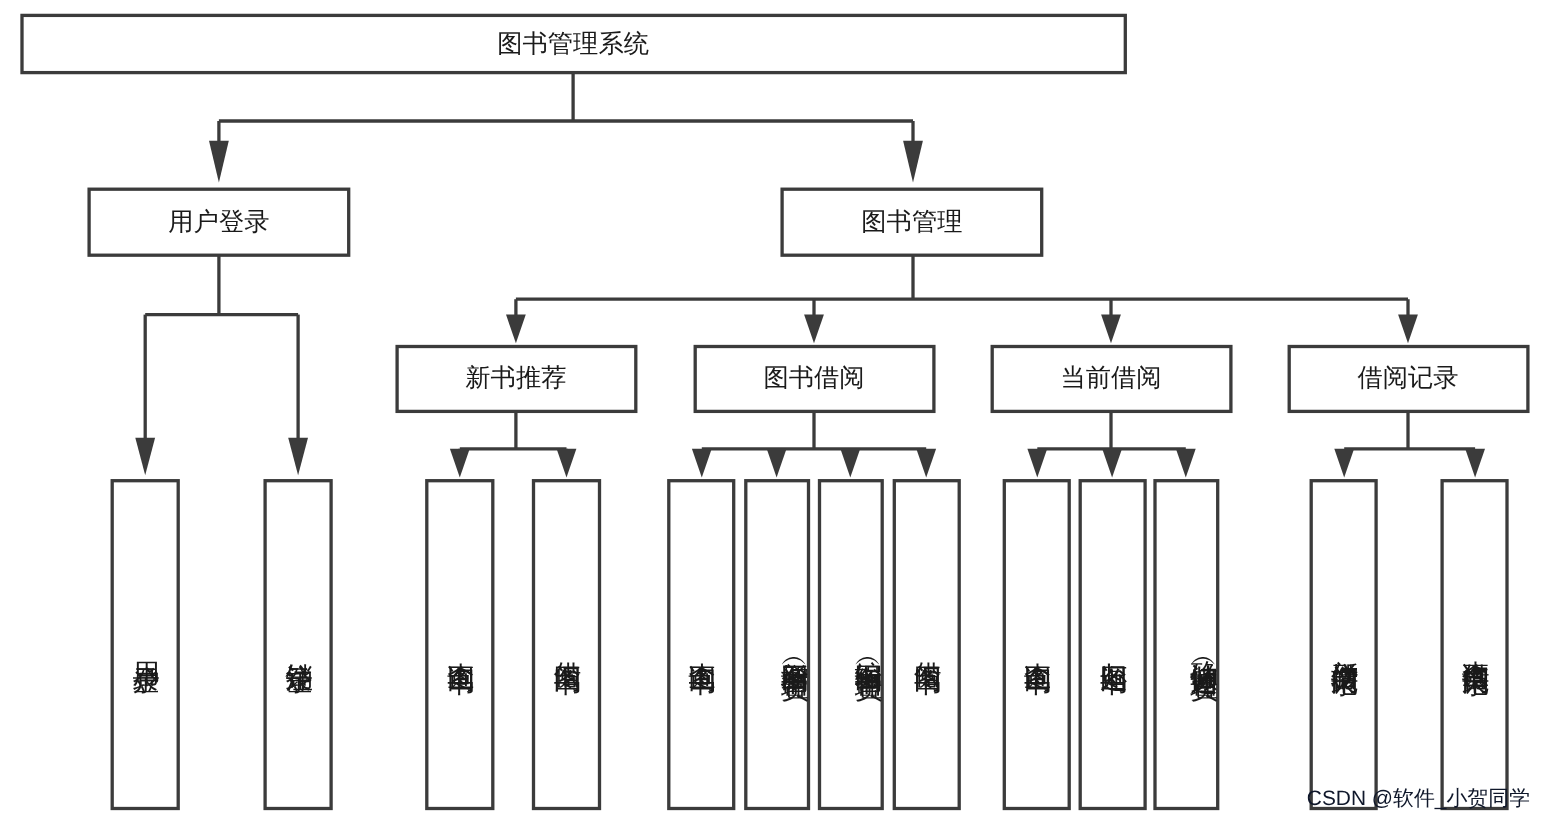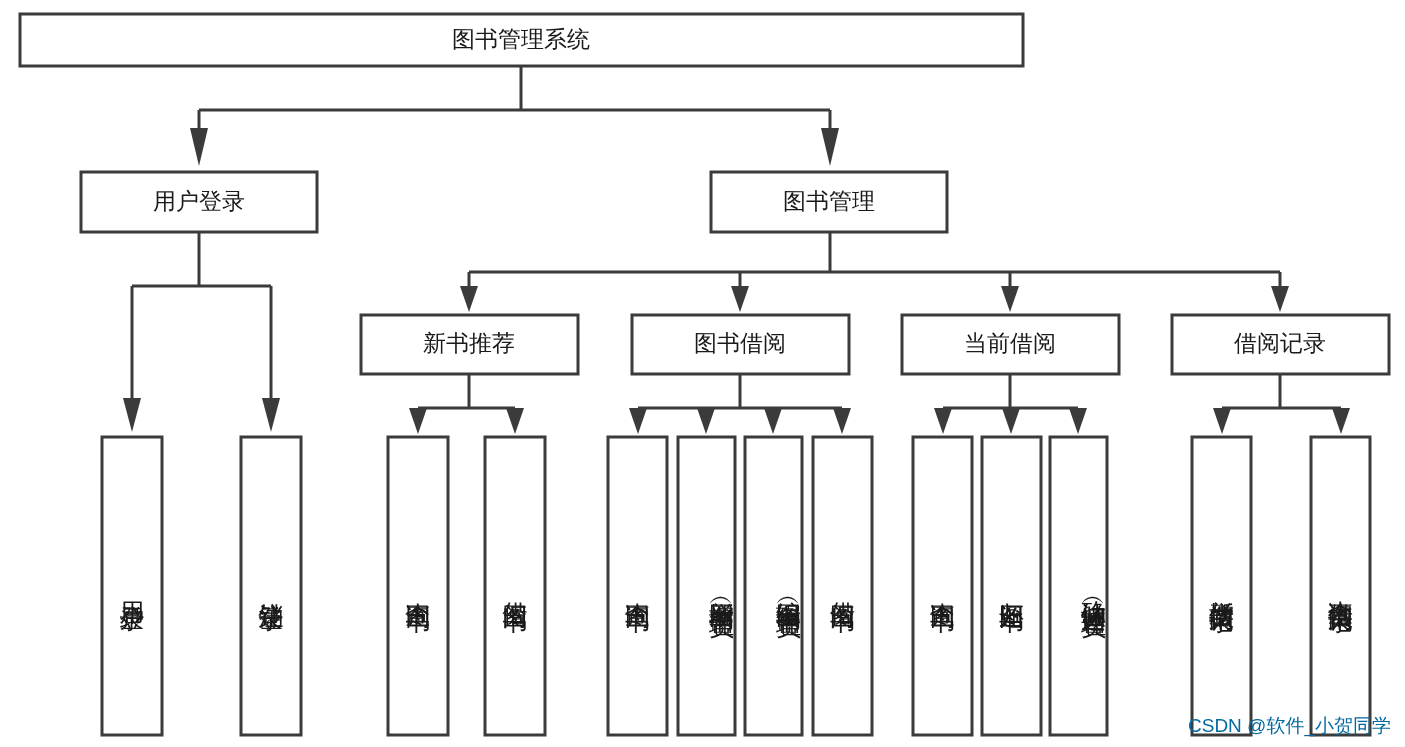--- a/index.html
+++ b/index.html
@@ -60,21 +60,21 @@
     text-align: center;
     white-space: nowrap;
     pointer-events: none;
   }
   .watermark {
     position: absolute;
     left: 1188px;
     top: 713px;
     font-family: "Liberation Sans", "DejaVu Sans", sans-serif;
     font-size: 19px;
-    color: #0369a1;
+    color: #0f172a;
     white-space: nowrap;
   }
 </style>
 </head>
 <body>
 
 <div id="diagram-root">
 
   <svg class="diagram" viewBox="0 0 1405 747">
 

